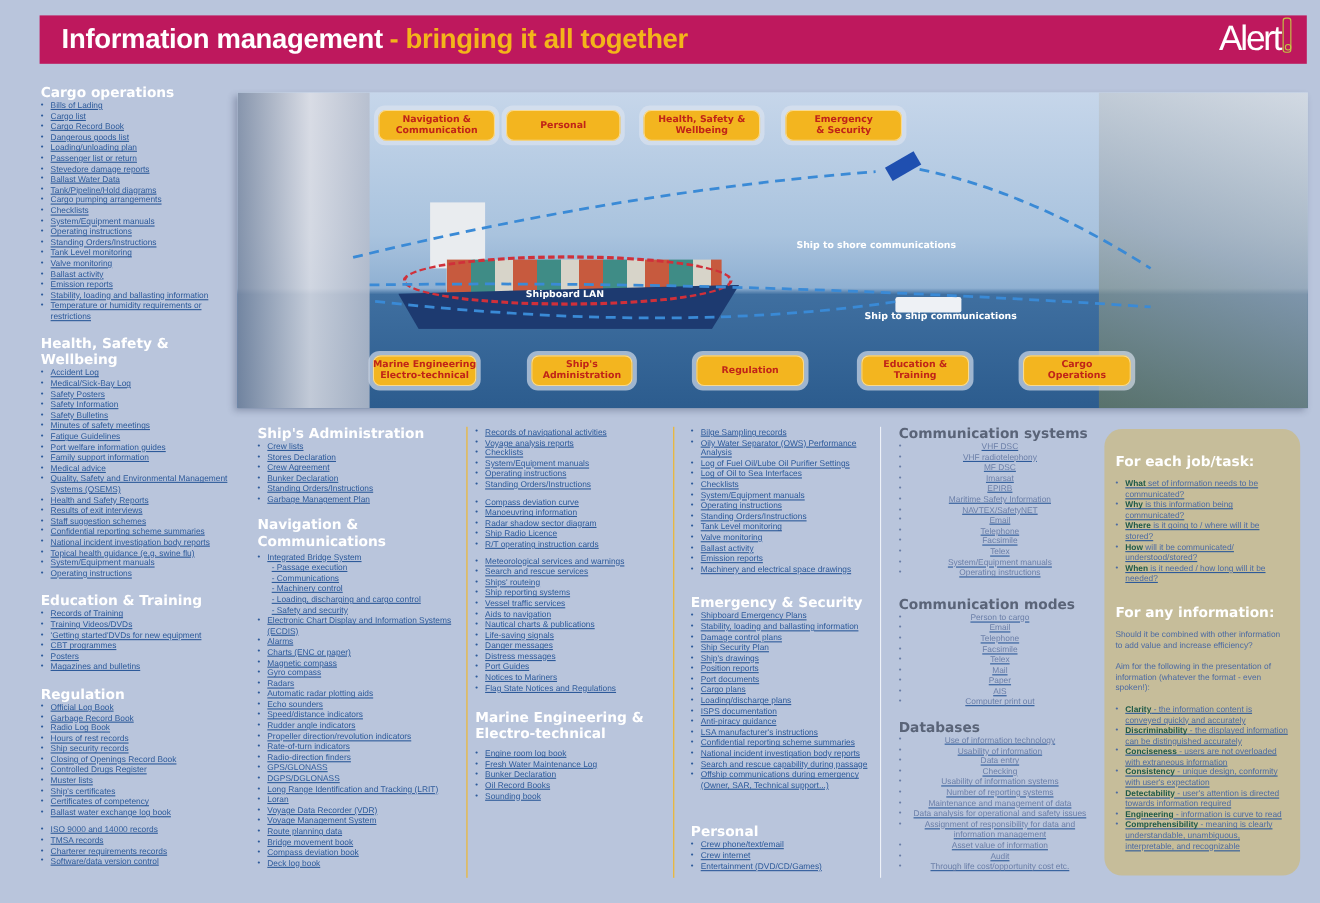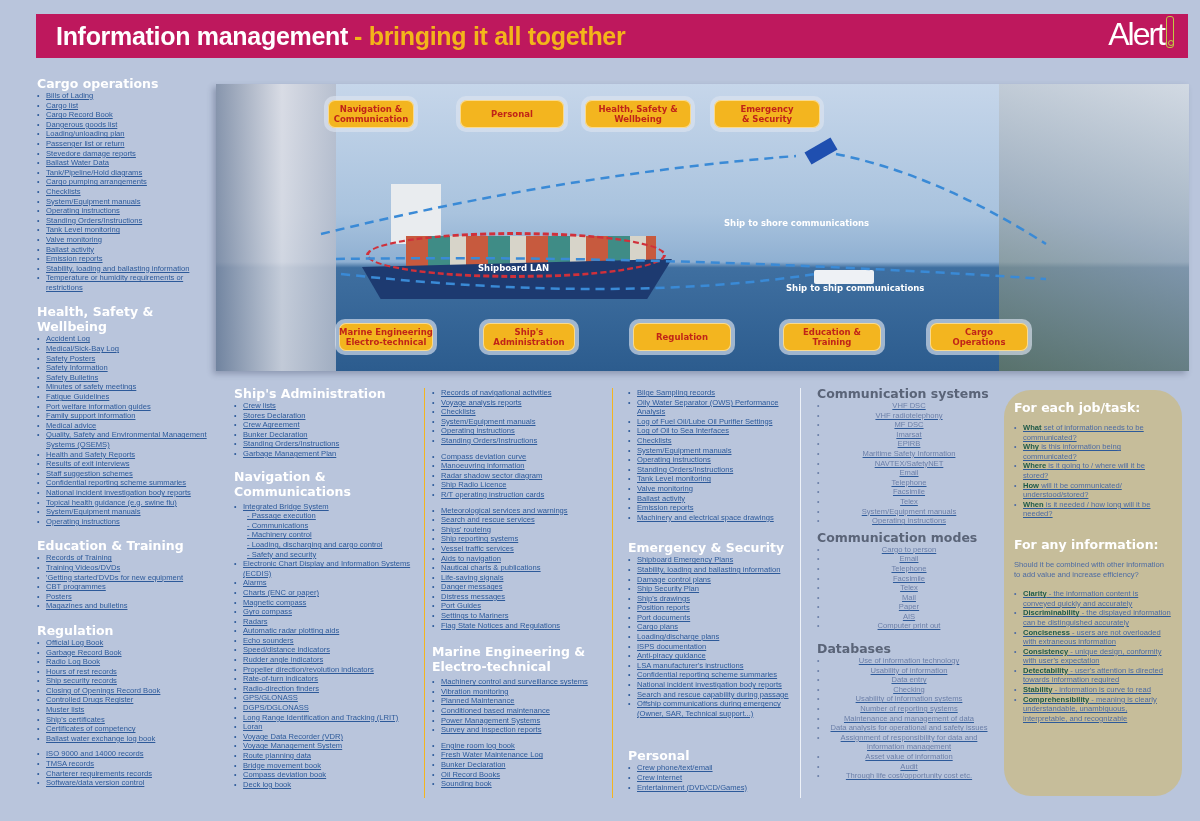--- a/index.html
+++ b/index.html
@@ -68,21 +68,21 @@
   #col-mid2 { left: 432px; top: 388px; width: 178px; }
   #col-eng { left: 628px; top: 388px; width: 170px; }
   #col-comm { left: 817px; top: 386px; width: 175px; }
 
   .vline { position: absolute; width: 1px; }
   .vline.gold { background: #f3b51f; }
   .vline.white { background: #eef2f8; }
 
   .side-card {
     position: absolute; left: 1004px; top: 390px; width: 178px; height: 406px;
-    background: #c6bd9a; border-radius: 27px; padding: 10px 10px;
+    background: #c6bd9a; border-radius: 16px; padding: 22px 10px;
   }
   .side-card .sec-title { font-size: 12.5px; margin-bottom: 8px; }
   .side-card p { font-size: 7.6px; line-height: 9.6px; color: #4d6ba3; margin-bottom: 10px; }
   .side-card .list li { color: #4d6ba3; }
   .side-card .list li b { color: #1f5a49; }
   .side-card .list li { margin-bottom: 0; }
 </style>
 </head>
 <body>
 
@@ -190,21 +190,21 @@
   <svg width="973" height="287">
     <path d="M105 150 Q 350 90 580 72" stroke="#3a8ad6" stroke-width="2.5" fill="none" stroke-dasharray="9 6"></path>
     <path d="M620 70 Q 720 90 830 160" stroke="#3a8ad6" stroke-width="2.5" fill="none" stroke-dasharray="9 6"></path>
     <path d="M120 175 Q 450 170 830 195" stroke="#3a8ad6" stroke-width="2.5" fill="none" stroke-dasharray="9 6"></path>
     <path d="M125 190 Q 400 220 600 190" stroke="#3a8ad6" stroke-width="2.5" fill="none" stroke-dasharray="9 6"></path>
   </svg>
   <div class="label" style="left:262px;top:138px">Shipboard LAN</div>
   <div class="label" style="left:508px;top:93px">Ship to shore communications</div>
   <div class="label" style="left:570px;top:158px">Ship to ship communications</div>
 
-  <div class="bubble" style="left:108px;top:12px;width:94px">
+  <div class="bubble" style="left:124px;top:12px;width:114px">
       <div class="inner">Navigation &amp;
 Communication</div>
     </div>
   <div class="bubble" style="left:240px;top:12px;width:112px">
       <div class="inner">Personal</div>
     </div>
   <div class="bubble" style="left:494px;top:12px;width:114px">
       <div class="inner">Emergency
 &amp; Security</div>
     </div>
@@ -306,32 +306,24 @@
       <li>Search and rescue services</li>
       <li>Ships' routeing</li>
       <li>Ship reporting systems</li>
       <li>Vessel traffic services</li>
       <li>Aids to navigation</li>
       <li>Nautical charts &amp; publications</li>
       <li>Life-saving signals</li>
       <li>Danger messages</li>
       <li>Distress messages</li>
       <li>Port Guides</li>
-      <li>Settings to Mariners</li>
+      <li>Notices to Mariners</li>
       <li>Flag State Notices and Regulations</li>
     </ul>
   <div class="sec-title" style="margin-top:14px">Marine Engineering &amp; Electro-technical</div>
-  <ul class="list" style="margin-top:3px">
-      <li>Machinery control and surveillance systems</li>
-      <li>Vibration monitoring</li>
-      <li>Planned Maintenance</li>
-      <li>Conditioned based maintenance</li>
-      <li>Power Management Systems</li>
-      <li>Survey and inspection reports</li>
-    </ul>
   <div class="gap"></div>
   <ul class="list">
       <li>Engine room log book</li>
       <li>Fresh Water Maintenance Log</li>
       <li>Bunker Declaration</li>
       <li>Oil Record Books</li>
       <li>Sounding book</li>
     </ul>
 </div>
 <div class="vline gold" style="left:612px;top:388px;height:410px"></div>
@@ -390,23 +382,23 @@
       <li>EPIRB</li>
       <li>Maritime Safety Information</li>
       <li>NAVTEX/SafetyNET</li>
       <li>Email</li>
       <li>Telephone</li>
       <li>Facsimile</li>
       <li>Telex</li>
       <li>System/Equipment manuals</li>
       <li>Operating instructions</li>
     </ul>
-  <div class="sec-title grey" style="margin-top:4px">Communication modes</div>
+  <div class="sec-title grey" style="margin-top:16px">Communication modes</div>
   <ul class="list grey">
-      <li>Cargo to person</li>
+      <li>Person to cargo</li>
       <li>Email</li>
       <li>Telephone</li>
       <li>Facsimile</li>
       <li>Telex</li>
       <li>Mail</li>
       <li>Paper</li>
       <li>AIS</li>
       <li>Computer print out</li>
     </ul>
   <div class="sec-title grey" style="margin-top:10px">Databases</div>
@@ -430,22 +422,23 @@
   <div class="sec-title">For each job/task:</div>
   <ul class="list">
       <li><b>What</b><span> set of information needs to be communicated?</span></li>
       <li><b>Why</b><span> is this information being communicated?</span></li>
       <li><b>Where</b><span> is it going to / where will it be stored?</span></li>
       <li><b>How</b><span> will it be communicated/ understood/stored?</span></li>
       <li><b>When</b><span> is it needed / how long will it be needed?</span></li>
     </ul>
   <div class="sec-title" style="margin-top:18px">For any information:</div>
   <p>Should it be combined with other information to add value and increase efficiency?</p>
+  <p>Aim for the following in the presentation of information (whatever the format - even spoken!):</p>
   <ul class="list">
       <li><b>Clarity</b><span> - the information content is conveyed quickly and accurately</span></li>
       <li><b>Discriminability</b><span> - the displayed information can be distinguished accurately</span></li>
       <li><b>Conciseness</b><span> - users are not overloaded with extraneous information</span></li>
       <li><b>Consistency</b><span> - unique design, conformity with user's expectation</span></li>
       <li><b>Detectability</b><span> - user's attention is directed towards information required</span></li>
-      <li><b>Stability</b><span> - information is curve to read</span></li>
+      <li><b>Engineering</b><span> - information is curve to read</span></li>
       <li><b>Comprehensibility</b><span> - meaning is clearly understandable, unambiguous, interpretable, and recognizable</span></li>
     </ul>
 </div>
 
 </body></html>

